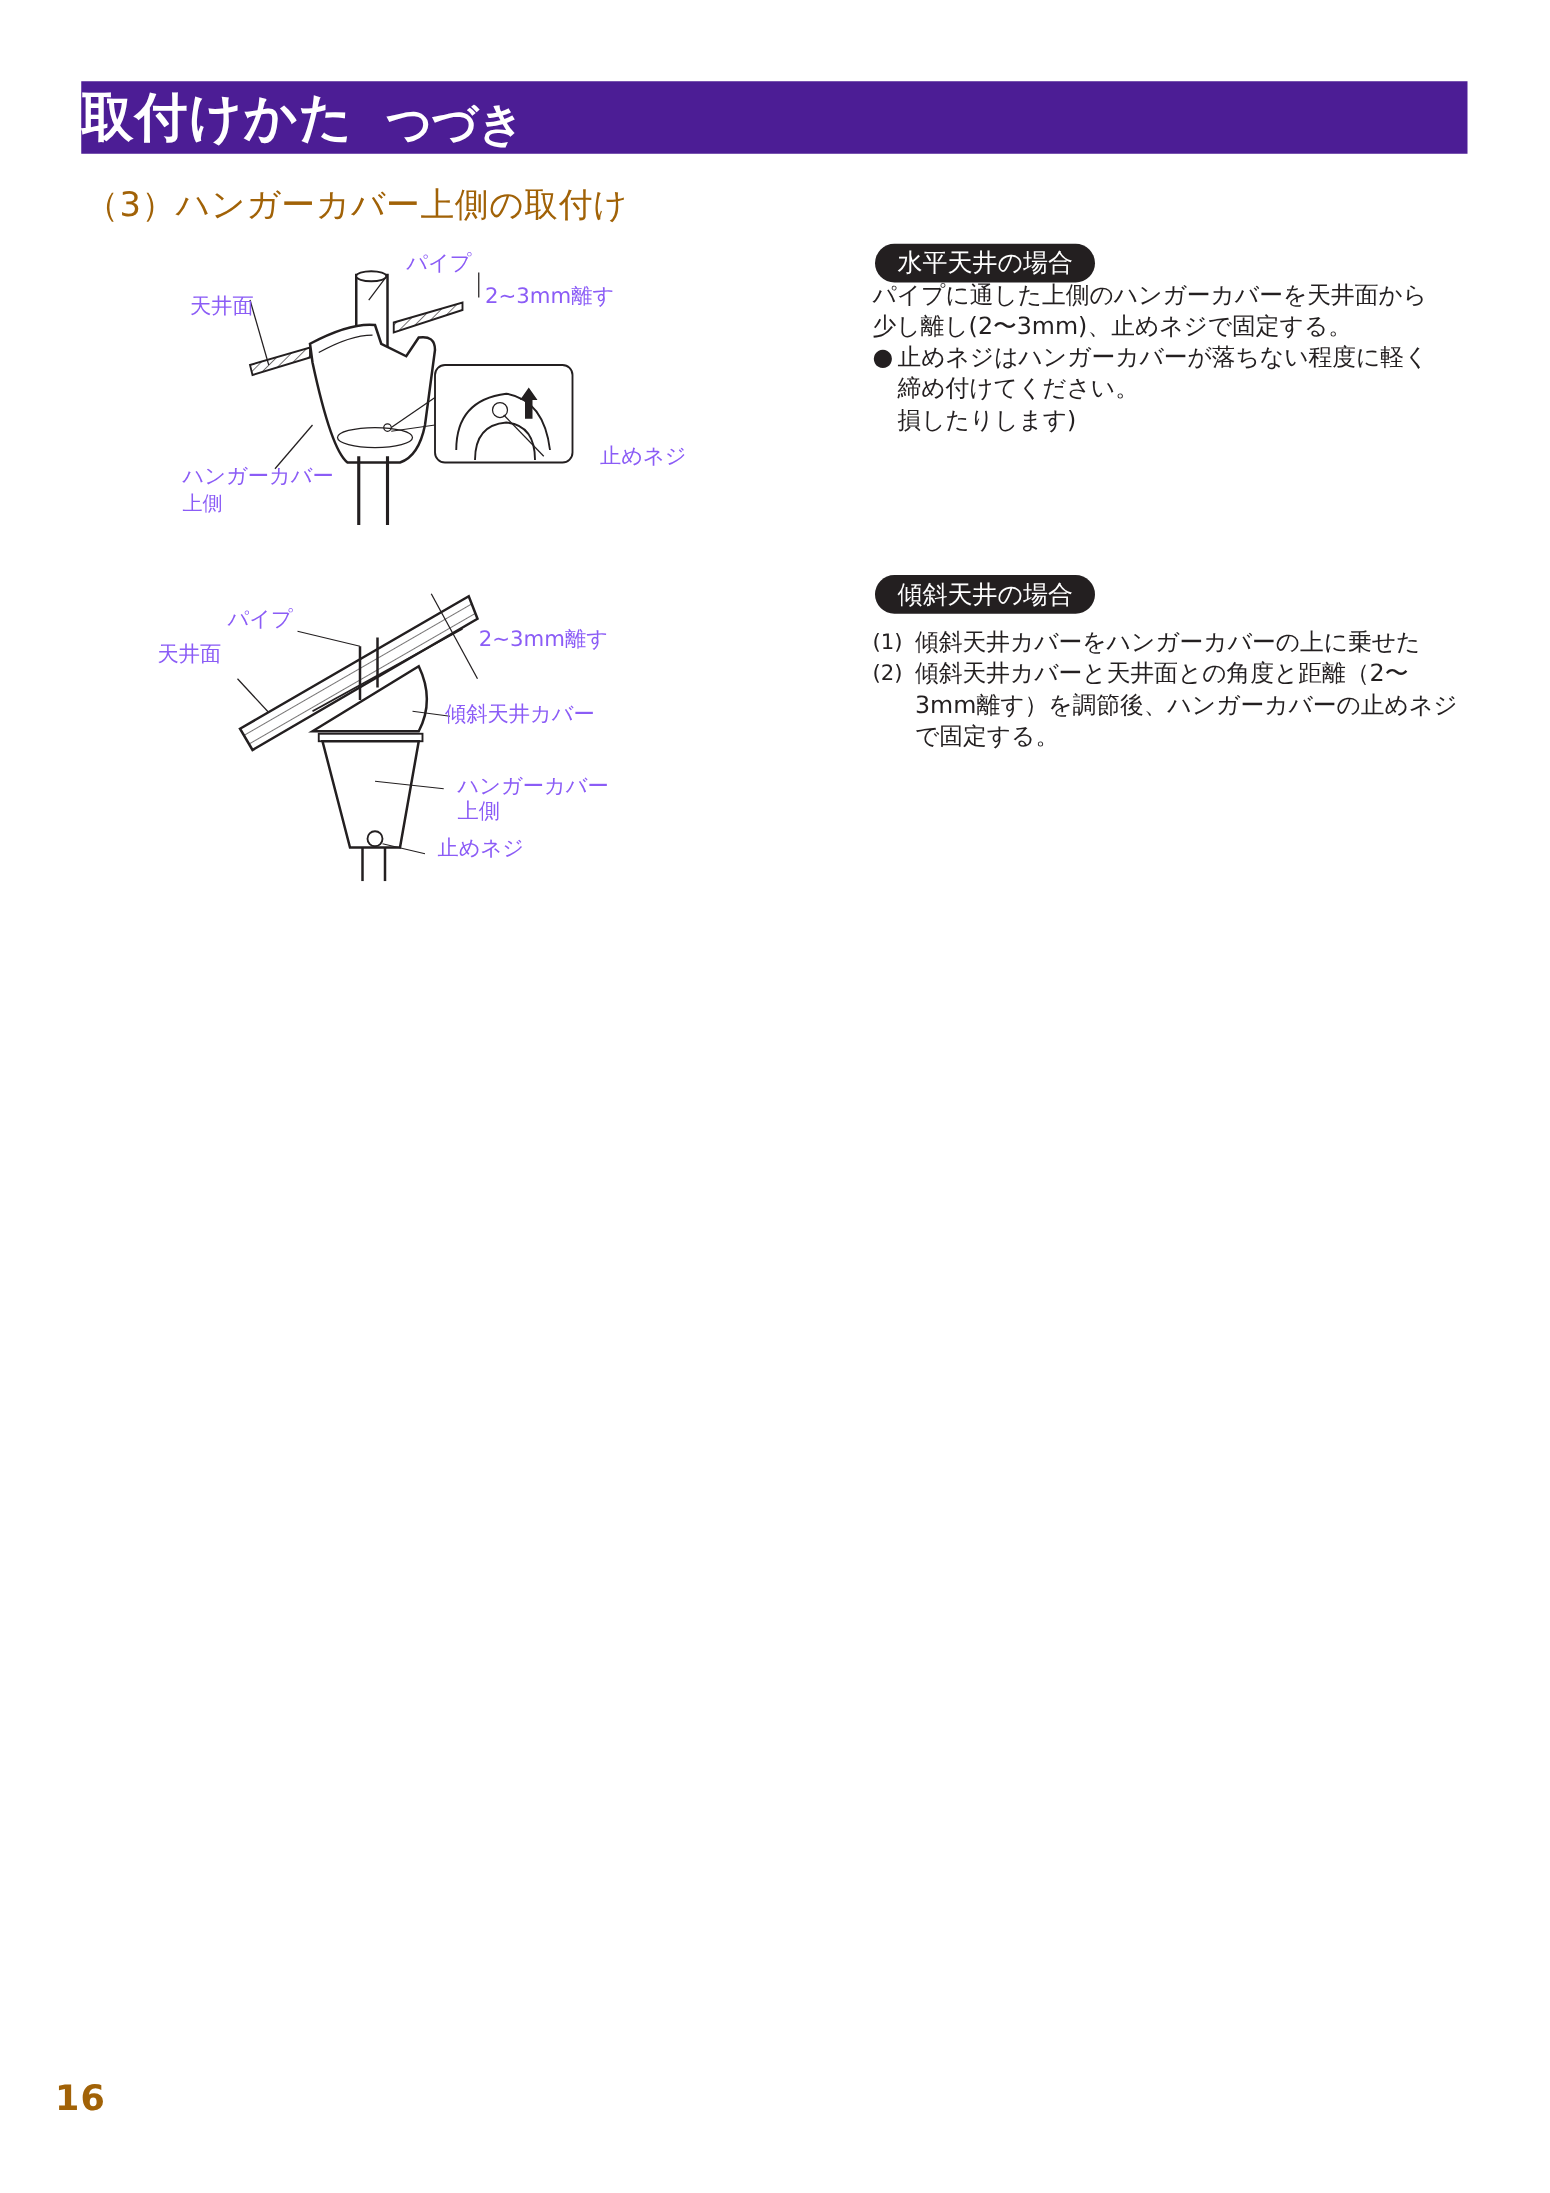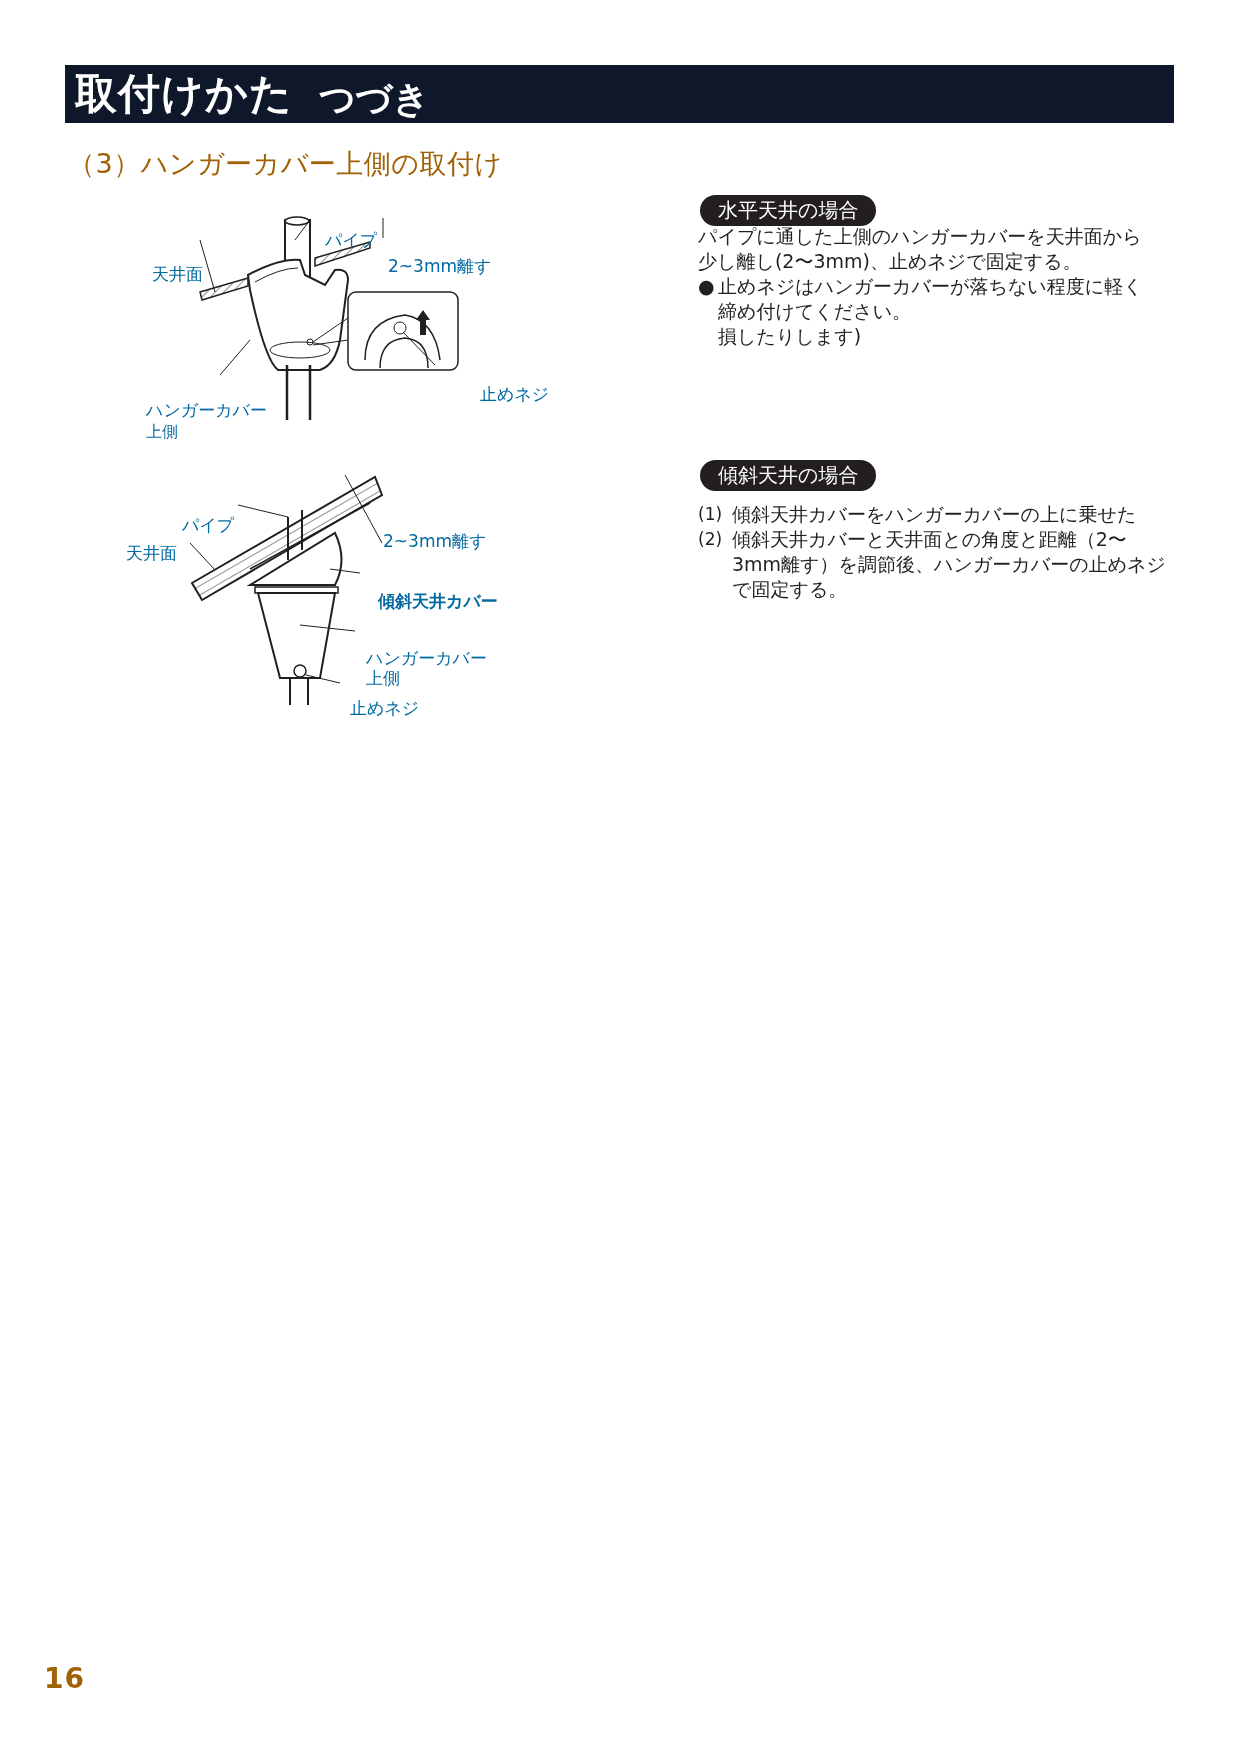--- a/index.html
+++ b/index.html
@@ -5,34 +5,33 @@
     * { margin: 0; padding: 0; box-sizing: border-box; }
     html, body {
       width: 1240px; height: 1754px; background: #ffffff;
       font-family: "DejaVu Sans", "Liberation Sans", sans-serif;
       color: #231f20; overflow: hidden;
     }
     .page { position: relative; width: 1240px; height: 1754px; }
 
     .header-bar {
       position: absolute; left: 65px; top: 65px; width: 1109px; height: 58px;
-      background: #0f172a; color: #fff; display: flex; align-items: center;
-      padding-left: 10px;
+      background: #4c1d95; color: #fff; display: flex; align-items: center;
     }
     .header-title { font-size: 42px; font-weight: bold; letter-spacing: 1px; }
     .header-sub { font-size: 36px; font-weight: bold; margin-left: 26px; margin-top: 10px; }
 
     .section-title {
       position: absolute; left: 68px; top: 146px; font-size: 27px; color: #a16207;
       letter-spacing: 0.5px;
     }
 
     .diagram { position: absolute; }
     .diagram svg { position: absolute; left: 0; top: 0; }
-    .lbl { position: absolute; font-size: 17px; color: #0369a1; white-space: nowrap; line-height: 1.1; margin-top: 29px; }
+    .lbl { position: absolute; font-size: 17px; color: #8b5cf6; white-space: nowrap; line-height: 1.1; }
 
     .pill {
       position: absolute; height: 31px; background: #231f20; color: #fff;
       border-radius: 16px; font-size: 20px; display: flex; align-items: center;
       padding: 0 18px; white-space: nowrap;
     }
 
     .text-block { position: absolute; font-size: 19px; line-height: 25px; color: #231f20; }
     .text-block p { white-space: nowrap; }
     .bullet-row { display: flex; }
@@ -128,21 +127,21 @@
 
       <line x1="118" y1="40" x2="168" y2="52" stroke="#231f20" stroke-width="1"></line>
       <line x1="70" y1="78" x2="95" y2="105" stroke="#231f20" stroke-width="1"></line>
       <line x1="210" y1="104" x2="240" y2="108" stroke="#231f20" stroke-width="1"></line>
       <line x1="180" y1="160" x2="235" y2="166" stroke="#231f20" stroke-width="1"></line>
       <line x1="186" y1="210" x2="220" y2="218" stroke="#231f20" stroke-width="1"></line>
     </svg>
     <span class="lbl" style="left:62px; top:22px;">パイプ</span>
     <span class="lbl" style="left:6px; top:50px;">天井面</span>
     <span class="lbl" style="left:263px; top:38px;">2~3mm離す</span>
-    <span class="lbl" style="left:258px; top:98px;font-weight:bold;">傾斜天井カバー</span>
+    <span class="lbl" style="left:236px; top:98px;">傾斜天井カバー</span>
     <span class="lbl" style="left:246px; top:155px;">ハンガーカバー</span>
     <span class="lbl" style="left:246px; top:175px;">上側</span>
     <span class="lbl" style="left:230px; top:205px;">止めネジ</span>
   </div>
 
   <div class="pill" style="left:700px; top:195px;">
     <span>水平天井の場合</span>
   </div>
   <div class="text-block" style="left:698px; top:224px;">
     <p>パイプに通した上側のハンガーカバーを天井面から</p>

